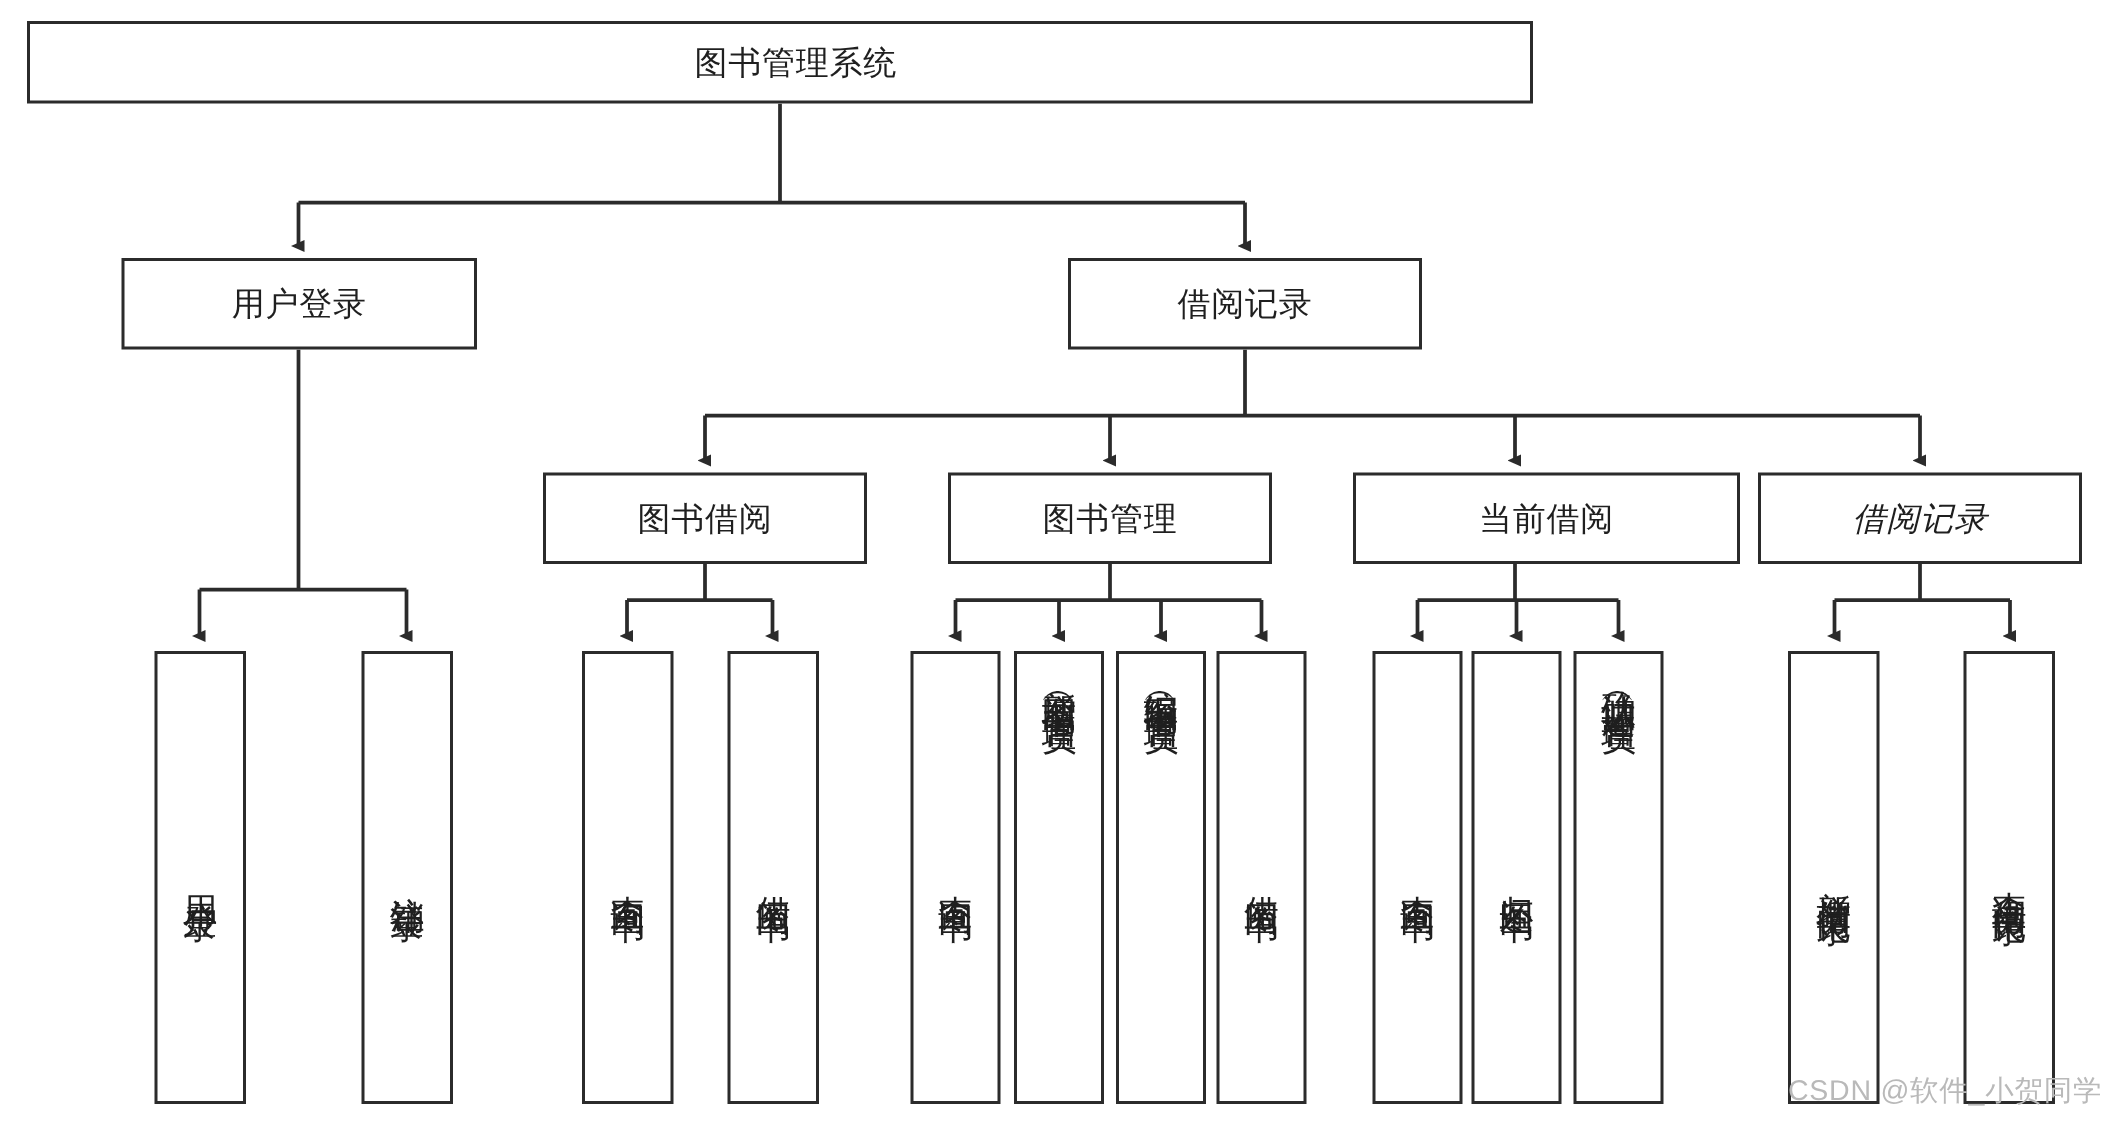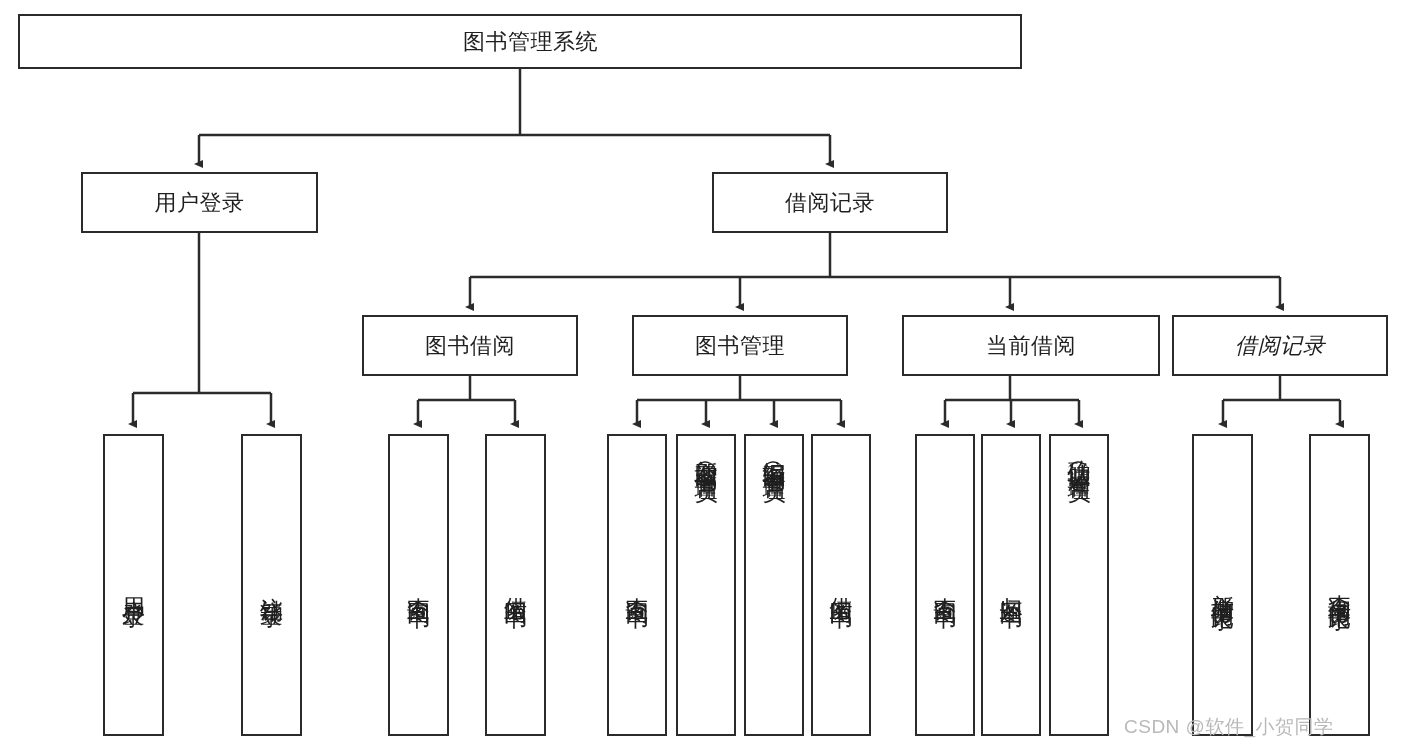--- a/index.html
+++ b/index.html
@@ -54,21 +54,21 @@
     font-size: 23px;
     line-height: 1.18;
     letter-spacing: 3px;
     white-space: nowrap;
   }
   .node.vertical.top-align {
     align-items: flex-start;
   }
   .watermark {
     position: absolute;
-    left: 1124px;
+    left: 1192px;
     top: 714px;
     font-size: 19px;
     color: #b9b9b9;
     white-space: nowrap;
     z-index: 5;
     letter-spacing: 0.5px;
   }
 </style>
 </head>
 <body>

